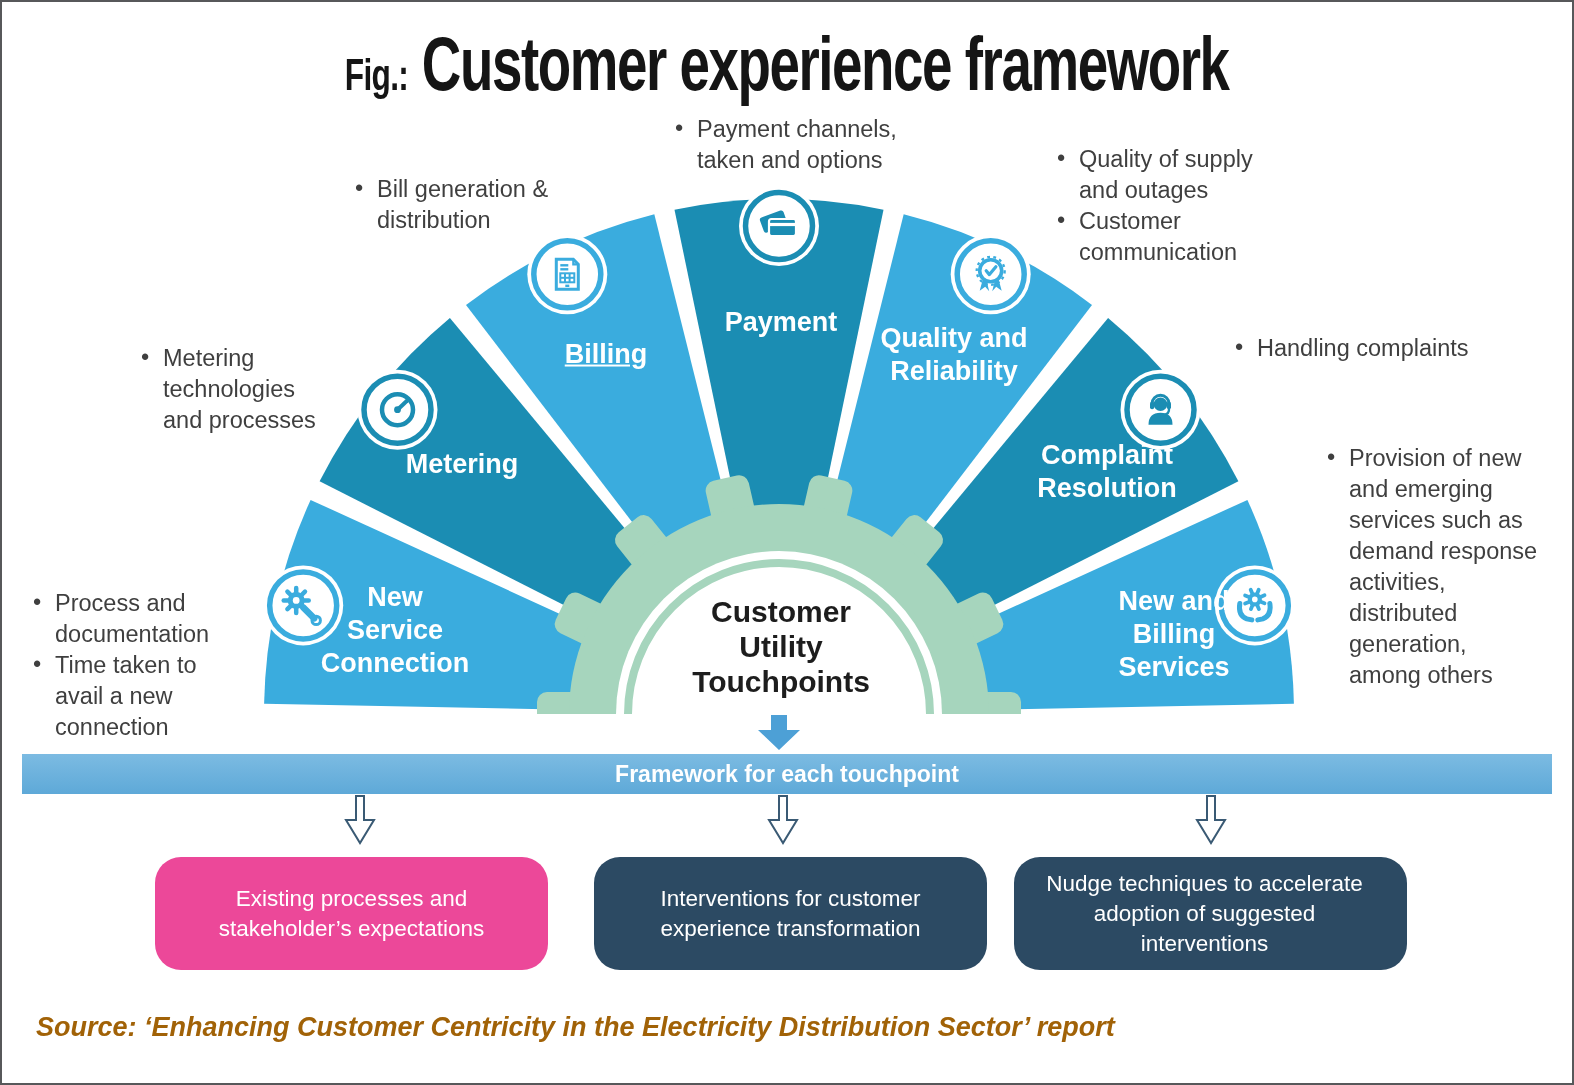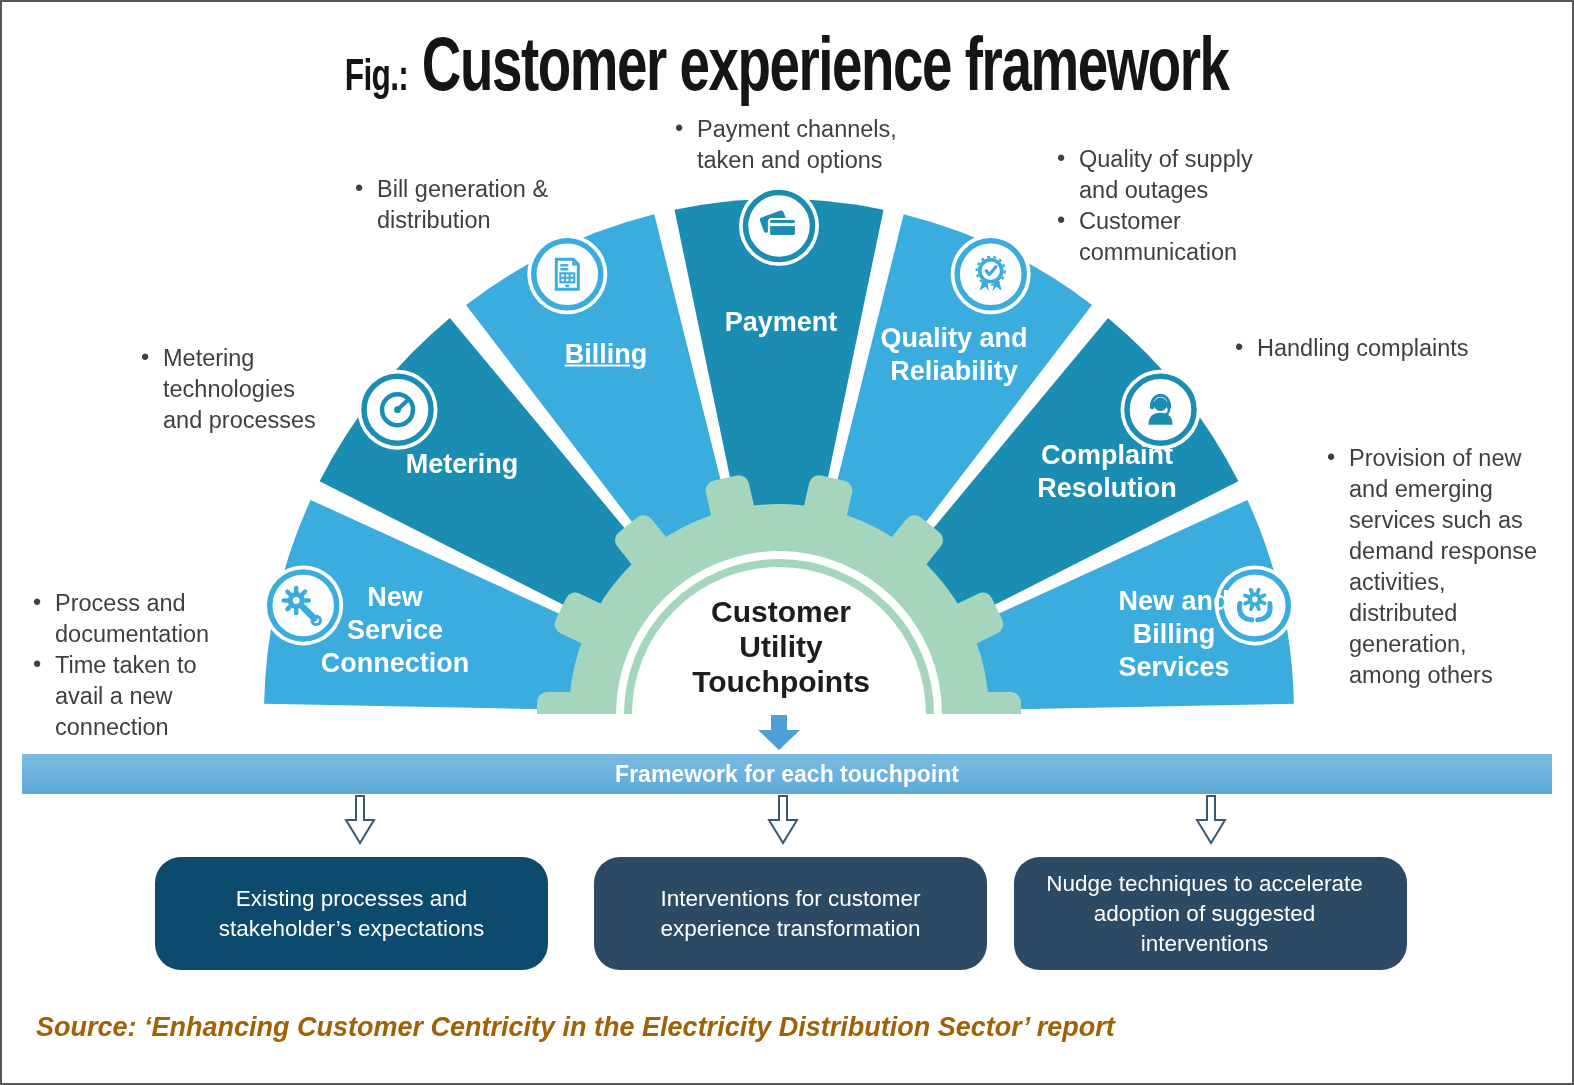--- a/index.html
+++ b/index.html
@@ -228,18 +228,18 @@
   <svg class="hollow-arrow" style="left:341px;" width="34" height="50" viewBox="0 0 34 50">
     <polygon class="ha" points="13,1 21,1 21,25 31,25 17,48 3,25 13,25" fill="#fff" stroke="#3A5A74" stroke-width="2"></polygon>
   </svg>
   <svg class="hollow-arrow" style="left:764px;" width="34" height="50" viewBox="0 0 34 50">
     <polygon class="ha" points="13,1 21,1 21,25 31,25 17,48 3,25 13,25" fill="#fff" stroke="#3A5A74" stroke-width="2"></polygon>
   </svg>
   <svg class="hollow-arrow" style="left:1192px;" width="34" height="50" viewBox="0 0 34 50">
     <polygon class="ha" points="13,1 21,1 21,25 31,25 17,48 3,25 13,25" fill="#fff" stroke="#3A5A74" stroke-width="2"></polygon>
   </svg>
 
-  <div class="box" style="left: 153px; background: #0c4a6e;">Existing processes and stakeholder’s expectations</div>
+  <div class="box" style="left: 153px; background: #ec4899;">Existing processes and stakeholder’s expectations</div>
   <div class="box" style="left: 592px; background: rgb(44, 74, 99);">Interventions for customer experience transformation</div>
   <div class="box" style="left: 1012px; background: rgb(44, 74, 99); padding-left: 16px;">Nudge techniques to accelerate adoption of suggested interventions</div>
 
   <div class="source">Source: ‘Enhancing Customer Centricity in the Electricity Distribution Sector’ report</div>
 </div>
 
 </body></html>

